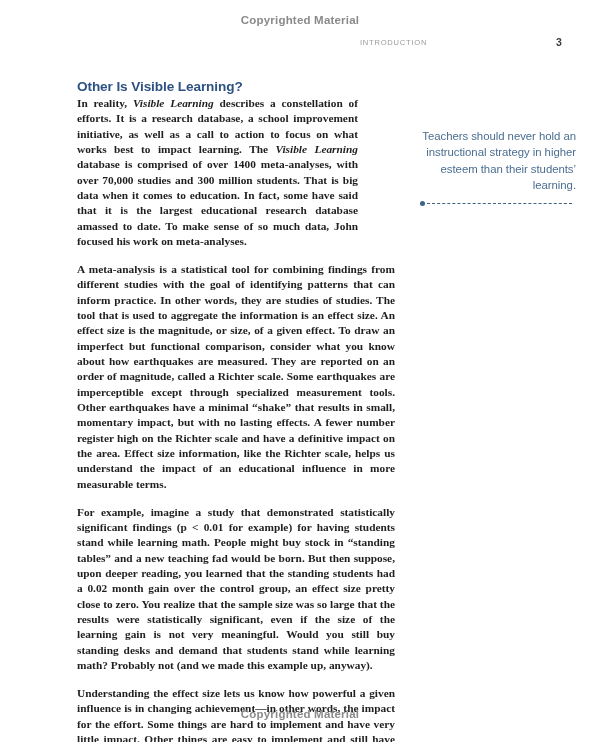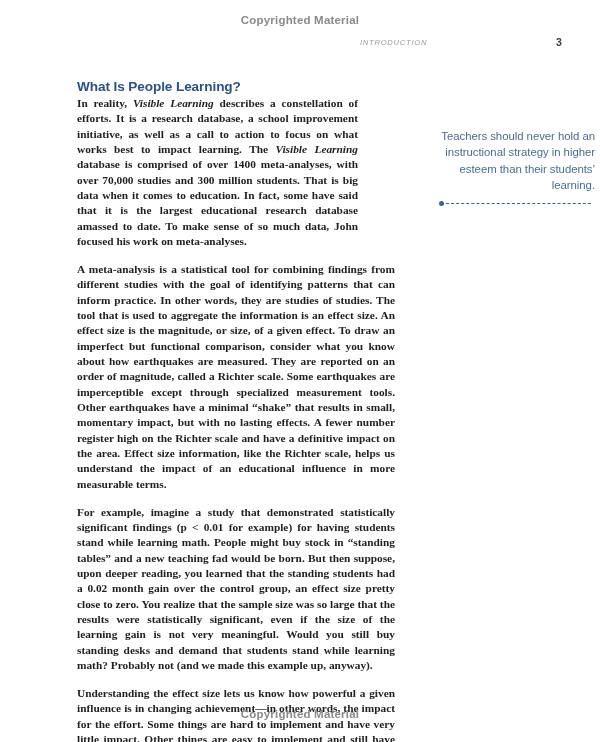--- a/index.html
+++ b/index.html
@@ -38,21 +38,20 @@
   }
 
   .running-head {
     position: absolute;
     top: 38px;
     left: 360px;
     font-family: "Liberation Sans", sans-serif;
     font-size: 7.6px;
     color: #9a9a9a;
     letter-spacing: 0.75px;
-    font-style: italic;
   }
 
   .page-number {
     position: absolute;
     top: 36px;
     left: 556px;
     font-family: "Liberation Sans", sans-serif;
     font-size: 10.5px;
     font-weight: bold;
     color: #3b3b3b;
@@ -96,21 +95,21 @@
   }
 
   em {
     font-style: italic;
   }
 
   
   .pullquote {
     position: absolute;
     top: 128px;
-    left: 439px;
+    left: 420px;
     width: 156px;
   }
   .pullquote-text {
     font-family: "Liberation Sans", sans-serif;
     font-size: 11.4px;
     line-height: 16.3px;
     color: #4a6d91;
     text-align: right;
     letter-spacing: -0.05px;
   }
@@ -156,21 +155,21 @@
 <body>
 
 <div class="page">
 
   <div class="watermark-top">Copyrighted Material</div>
 
   <div class="running-head">INTRODUCTION</div>
 
   <div class="page-number">3</div>
 
-  <h1 class="section-heading">What Is People Learning?</h1>
+  <h1 class="section-heading">Other Is Visible Learning?</h1>
 
   <div class="body-col">
 
     <p class="para narrow"><span>In reality, </span><em>Visible Learning</em><span> describes a constellation of efforts. It is a research database, a school improvement initiative, as well as a call to action to focus on what works best to impact learning. The </span><em>Visible Learning</em><span> database is comprised of over 1400 meta-analyses, with over 70,000 studies and 300 million students. That is big data when it comes to education. In fact, some have said that it is the largest educational research database amassed to date. To make sense of so much data, John focused his work on meta-analyses.</span></p>
 
     <p class="para">A meta-analysis is a statistical tool for combining findings from different studies with the goal of identifying patterns that can inform practice. In other words, they are studies of studies. The tool that is used to aggregate the information is an effect size. An effect size is the magnitude, or size, of a given effect. To draw an imperfect but functional comparison, consider what you know about how earthquakes are measured. They are reported on an order of magnitude, called a Richter scale. Some earthquakes are imperceptible except through specialized measurement tools. Other earthquakes have a minimal “shake” that results in small, momentary impact, but with no lasting effects. A fewer number register high on the Richter scale and have a definitive impact on the area. Effect size information, like the Richter scale, helps us understand the impact of an educational influence in more measurable terms.</p>
 
     <p class="para">For example, imagine a study that demonstrated statistically significant findings (p &lt; 0.01 for example) for having students stand while learning math. People might buy stock in “standing tables” and a new teaching fad would be born. But then suppose, upon deeper reading, you learned that the standing students had a 0.02 month gain over the control group, an effect size pretty close to zero. You realize that the sample size was so large that the results were statistically significant, even if the size of the learning gain is not very meaningful. Would you still buy standing desks and demand that students stand while learning math? Probably not (and we made this example up, anyway).</p>
 
     <p class="para">Understanding the effect size lets us know how powerful a given influence is in changing achievement—in other words, the impact for the effort. Some things are hard to implement and have very little impact. Other things are easy to implement and still have limited impact. We search for things that have a greater impact, some of which will be harder to implement and some of which will be easier to put into play. When you’re deciding what to implement to positively impact students’ learning, wouldn’t you like to know what the effect size is going forward? Then you can decide if it’s worth the effort. John was able to</p>

